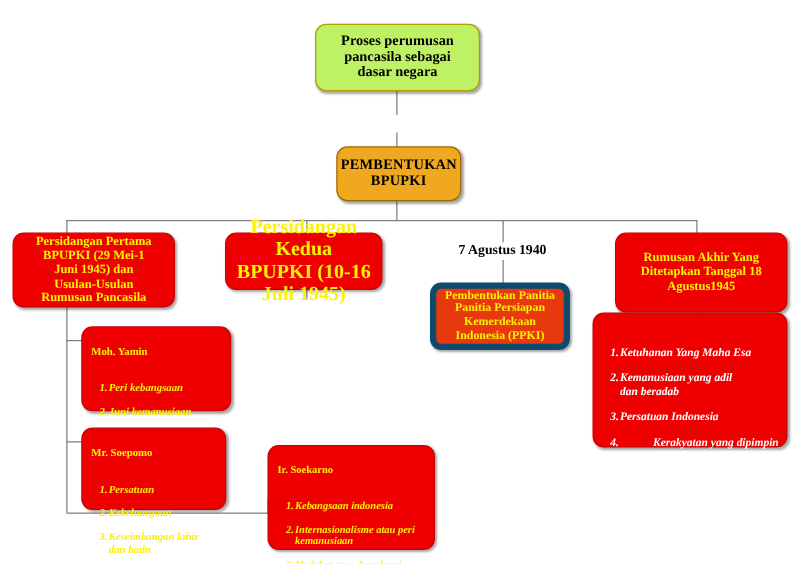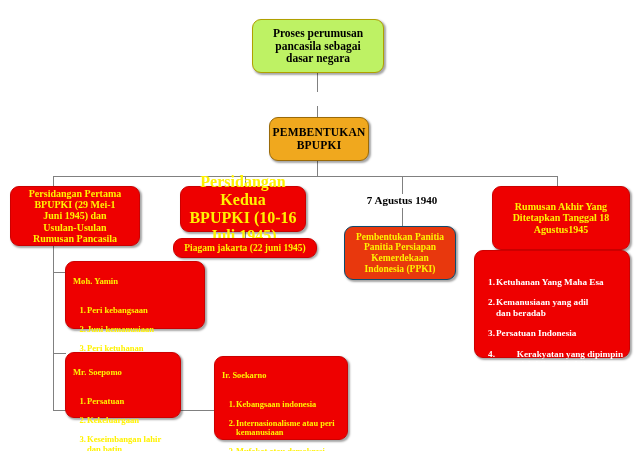--- a/index.html
+++ b/index.html
@@ -49,21 +49,21 @@
     border: 1px solid #9A6A08;
     color: #000000;
   }
   .node.red {
     background: #EE0000;
     border: 1px solid #CC0000;
     color: #FFF200;
   }
   .node.redorange {
     background: #E8380D;
-    border: 1px solid #0c4a6e;
+    border: 5px solid #0c4a6e;
     color: #FFF200;
   }
   .node.white-text { color: #FFFFFF; }
 
   
   .date-label {
     position: absolute;
     color: #000000;
     font-weight: bold;
     text-align: center;
@@ -79,20 +79,21 @@
   .listbox .lb-title {
     display: block;
     font-weight: bold;
     margin-bottom: 0px;
   }
   .listbox ol {
     margin: 0;
     padding: 0 0 0 14px;
     list-style: none;
     counter-reset: li;
+    font-style: italic;
   }
   .listbox ol li {
     position: relative;
     margin: 0;
     padding: 0;
     line-height: 1.13;
   }
   .listbox ol li::before {
     counter-increment: li;
     content: counter(li) ".";
@@ -108,22 +109,22 @@
   #d-28april   { left: 268px; top: 92px;  width: 132px; font-size: 11px; margin-top: 44px; }
   #d-7agustus  { left: 340px; top: 194px; width: 124px; font-size: 11px; }
 
   #n-pertama   { left: 10px;  top: 186px; width: 130px; height: 60px; font-size: 10px; }
   #n-kedua     { left: 180px; top: 186px; width: 126px; height: 46px; font-size: 16px; }
   #n-ppki      { left: 344px; top: 226px; width: 112px; height: 54px; font-size: 9.5px; }
   #n-rumusan   { left: 492px; top: 186px; width: 138px; height: 64px; font-size: 10px; }
 
   #n-piagam    { left: 173px; top: 238px; width: 144px; height: 20px; font-size: 9.5px; }
 
-  #n-yamin     { left: 65px;  top: 261px; width: 140px; height: 68px; font-size: 8.6px; }
-  #n-soepomo   { left: 65px;  top: 352px; width: 116px; height: 66px; font-size: 8.6px; }
+  #n-yamin     { left: 65px;  top: 261px; width: 120px; height: 68px; font-size: 8.6px; }
+  #n-soepomo   { left: 65px;  top: 342px; width: 116px; height: 66px; font-size: 8.6px; }
   #n-soekarno  { left: 214px; top: 356px; width: 134px; height: 84px; font-size: 8.4px; }
   #n-final     { left: 474px; top: 250px; width: 156px; height: 108px; font-size: 9.2px; }
 
   #n-final ol li::before { left: -13px; width: 12px; }
 </style>
 </head>
 <body>
 
 <div id="canvas">
 
@@ -175,21 +176,20 @@
 
   <div class="node redorange" id="n-ppki">Pembentukan Panitia
 Panitia Persiapan
 Kemerdekaan
 Indonesia (PPKI)</div>
 
   <div class="node red" id="n-rumusan">Rumusan Akhir Yang
 Ditetapkan Tanggal 18
 Agustus1945</div>
 
-  <div class="node red" id="n-piagam">Piagam jakarta (22 juni 1945)</div>
 
   <div class="node red listbox" id="n-yamin">
     <span class="lb-title">Moh. Yamin</span>
     <ol>
       <li>Peri kebangsaan</li>
       <li>Juni kemanusiaan</li>
       <li>Peri ketuhanan</li>
       <li>Peri kerakyatan</li>
       <li style="white-space:pre-line;">Kesejahteraan
    rakyat</li>

